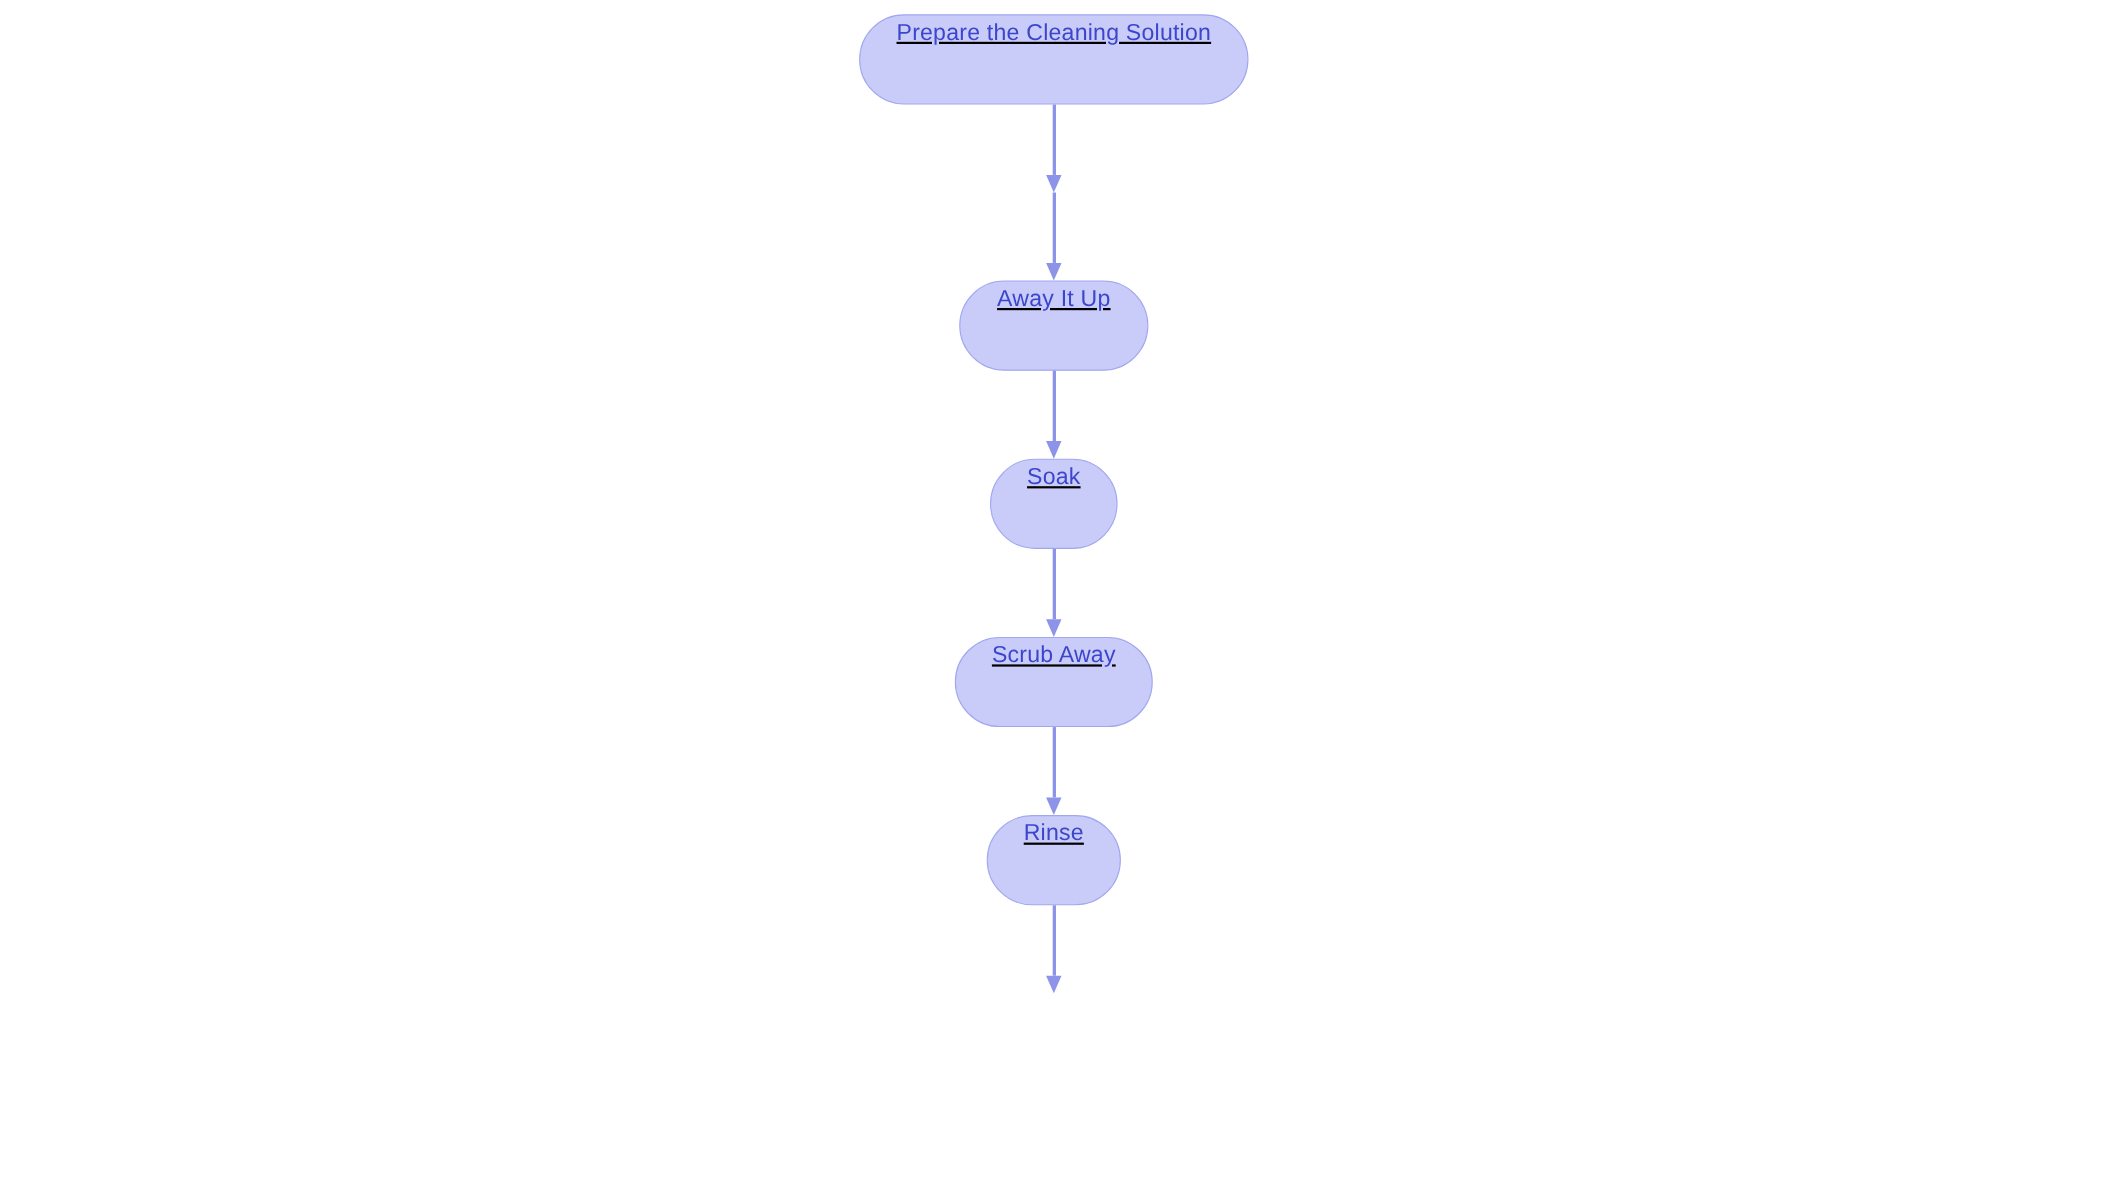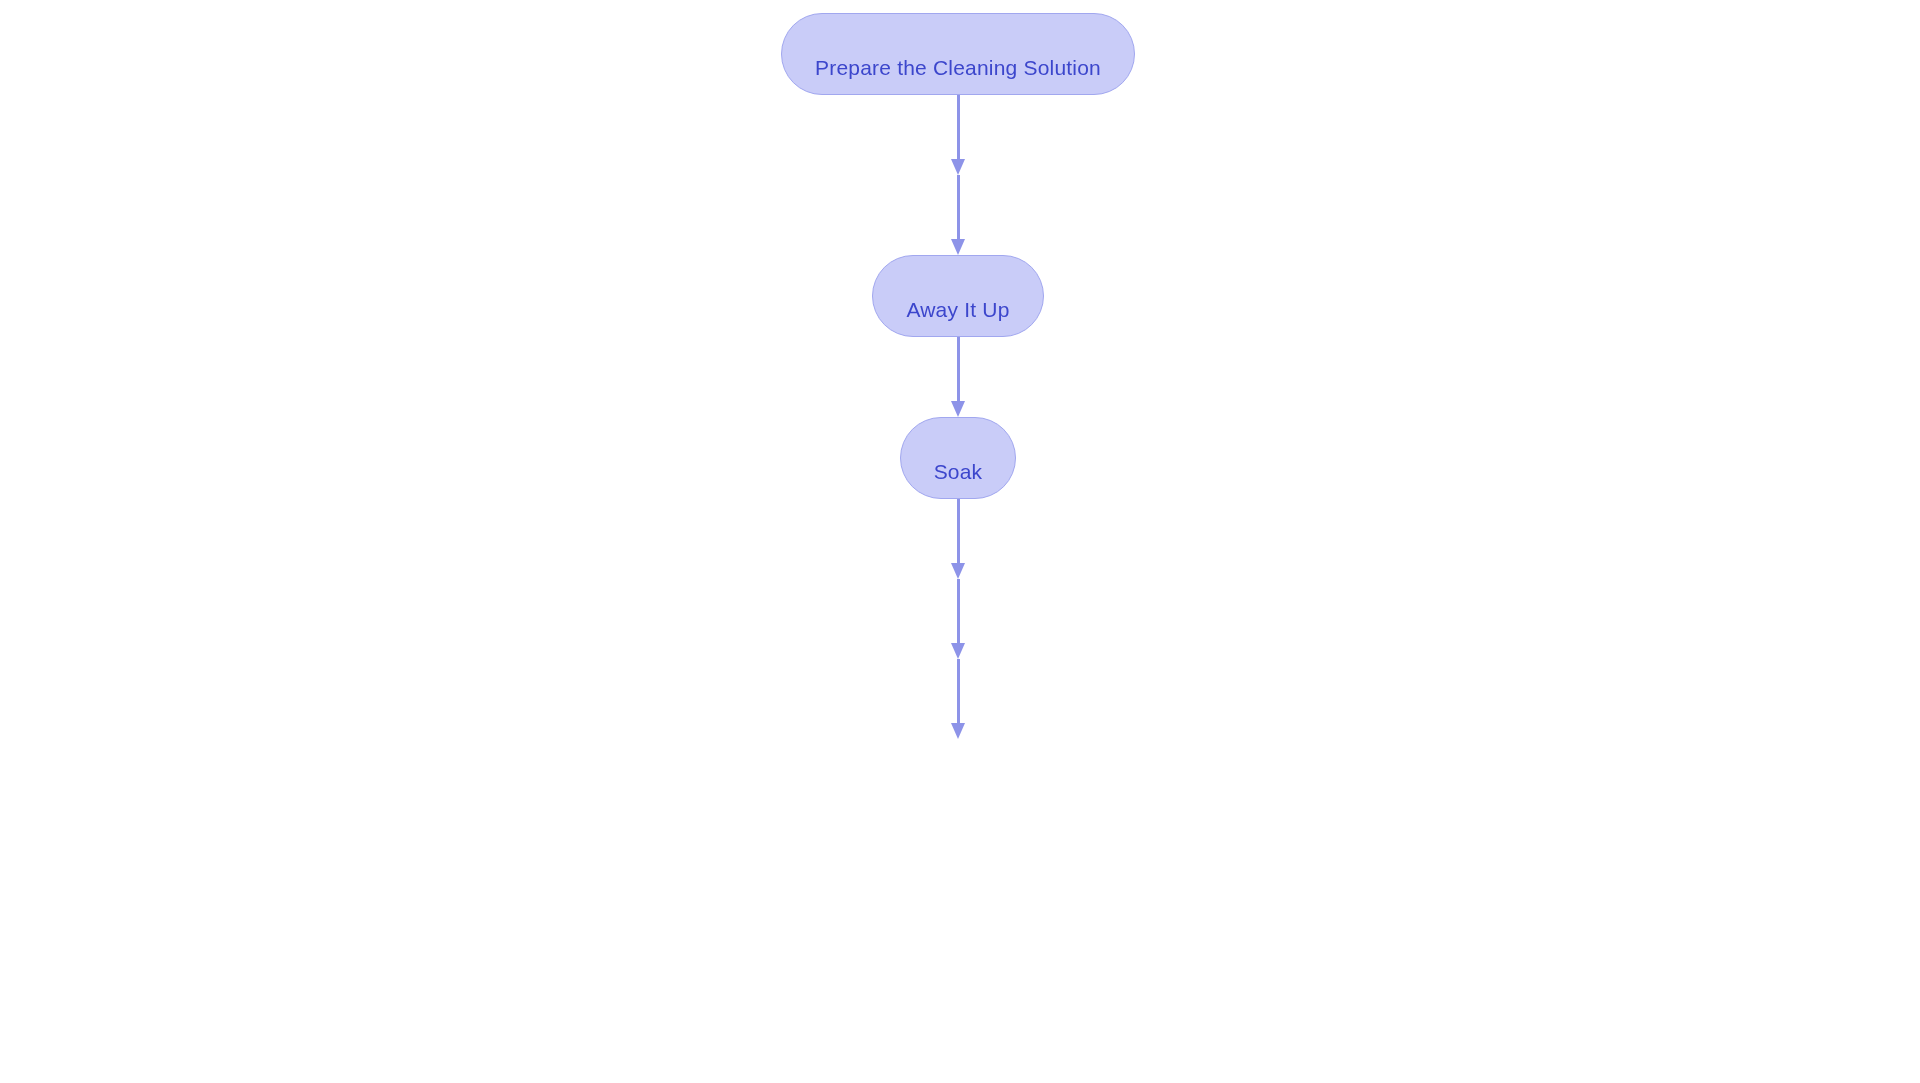--- a/index.html
+++ b/index.html
@@ -30,24 +30,25 @@
     flex-direction: column;
     align-items: center;
   }
   .node {
     height: 82px;
     border-radius: 42px;
     background: var(--node-fill);
     border: 1.5px solid var(--node-border);
     box-sizing: border-box;
     display: flex;
-    align-items: flex-end;
+    align-items: flex-start;
     justify-content: center;
-    padding: 14px 33px;
+    padding: 4px 33px;
     white-space: nowrap;
+    text-decoration: underline;
   }
   .node-label {
     font-size: 21px;
     color: var(--text-color);
     letter-spacing: 0.2px;
   }
   .arrow {
     height: 80px;
     display: flex;
     flex-direction: column;
@@ -97,26 +98,32 @@
 
   <div class="node">
     <span class="node-label">Soak</span>
   </div>
 
   <div class="arrow">
     <div class="arrow-line"></div>
     <div class="arrow-head"></div>
   </div>
 
+  <div class="node">
+    <span class="node-label">Scrub Away</span>
+  </div>
 
   <div class="arrow">
     <div class="arrow-line"></div>
     <div class="arrow-head"></div>
   </div>
 
+  <div class="node">
+    <span class="node-label">Rinse</span>
+  </div>
 
   <div class="arrow">
     <div class="arrow-line"></div>
     <div class="arrow-head"></div>
   </div>
 
 
 </div>
 
 </body></html>

